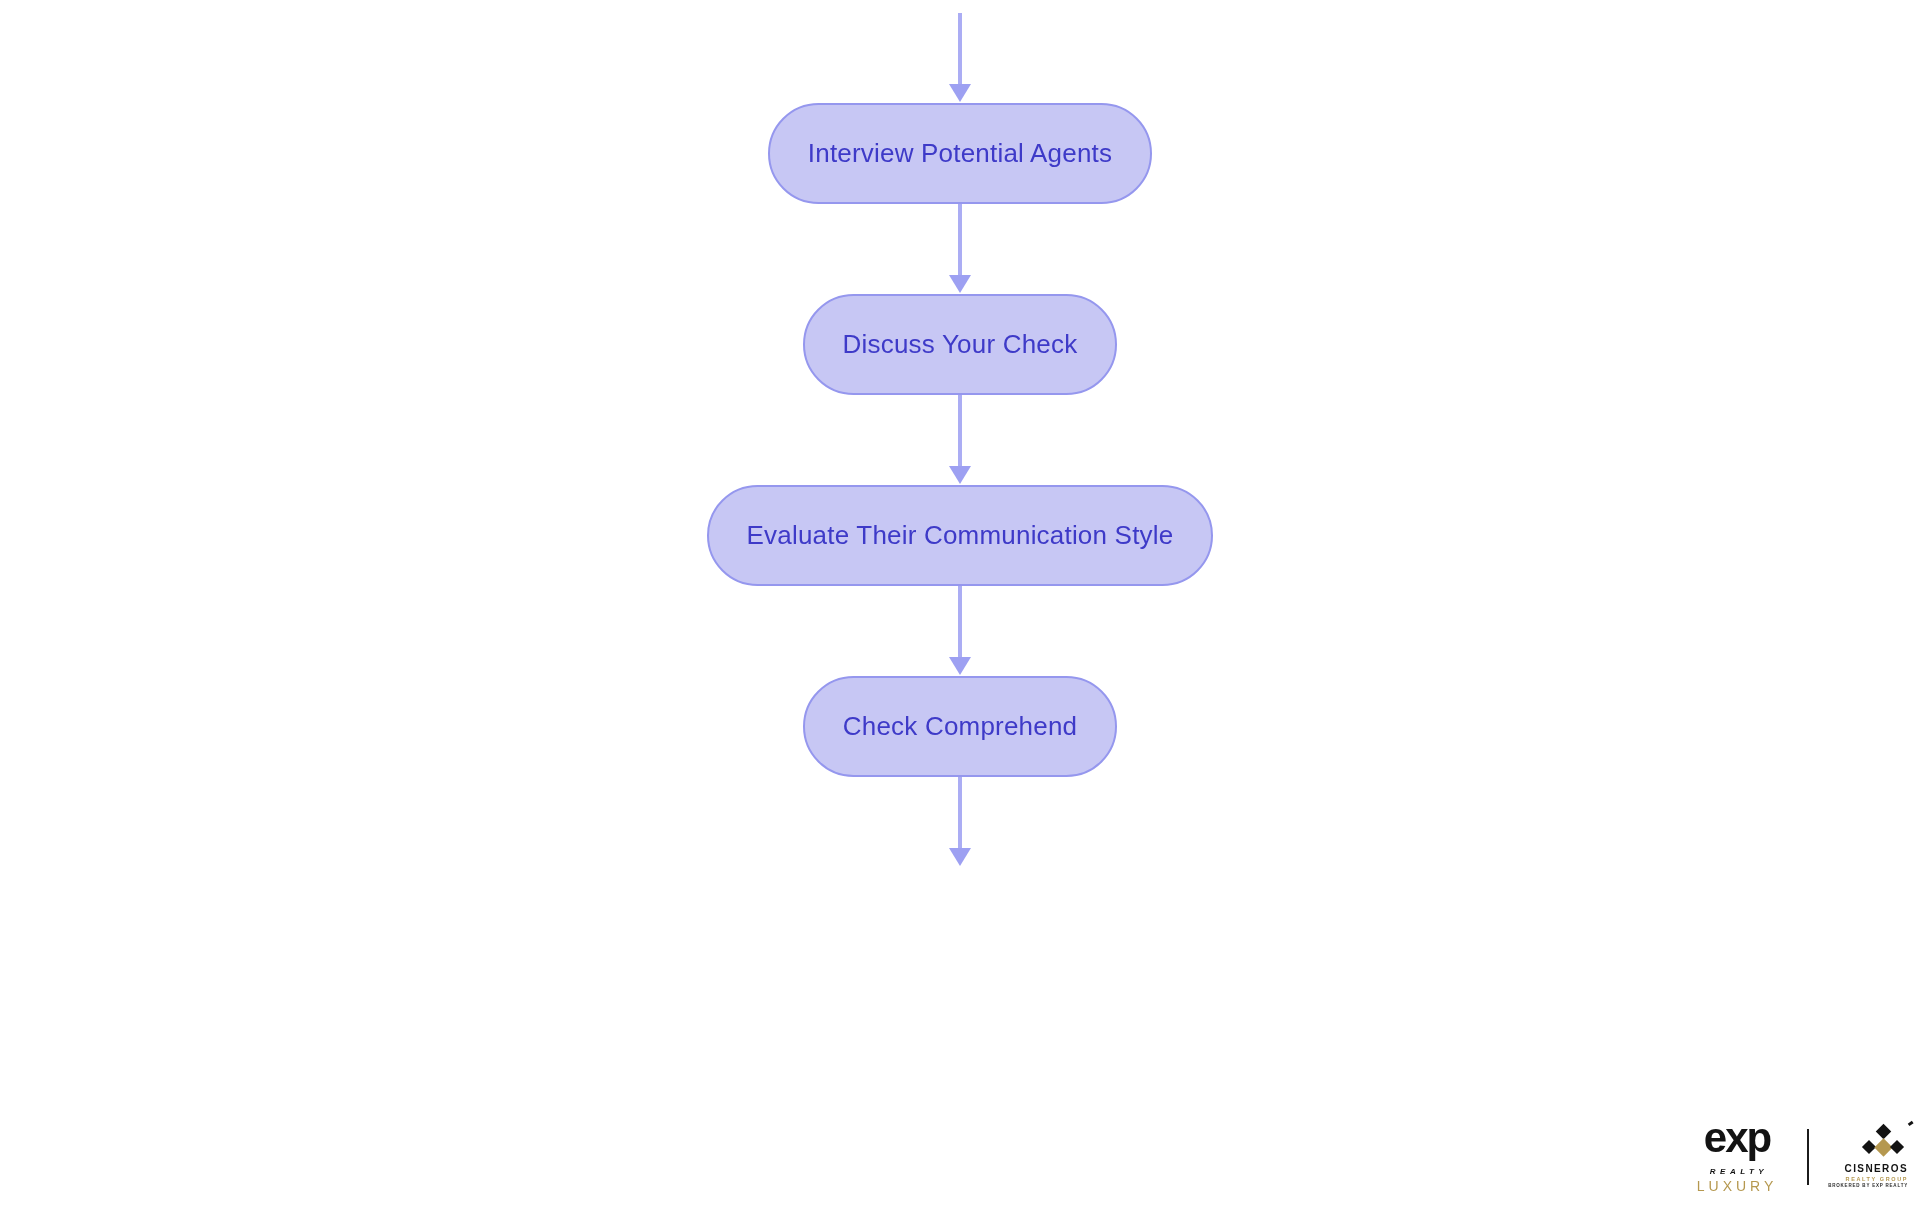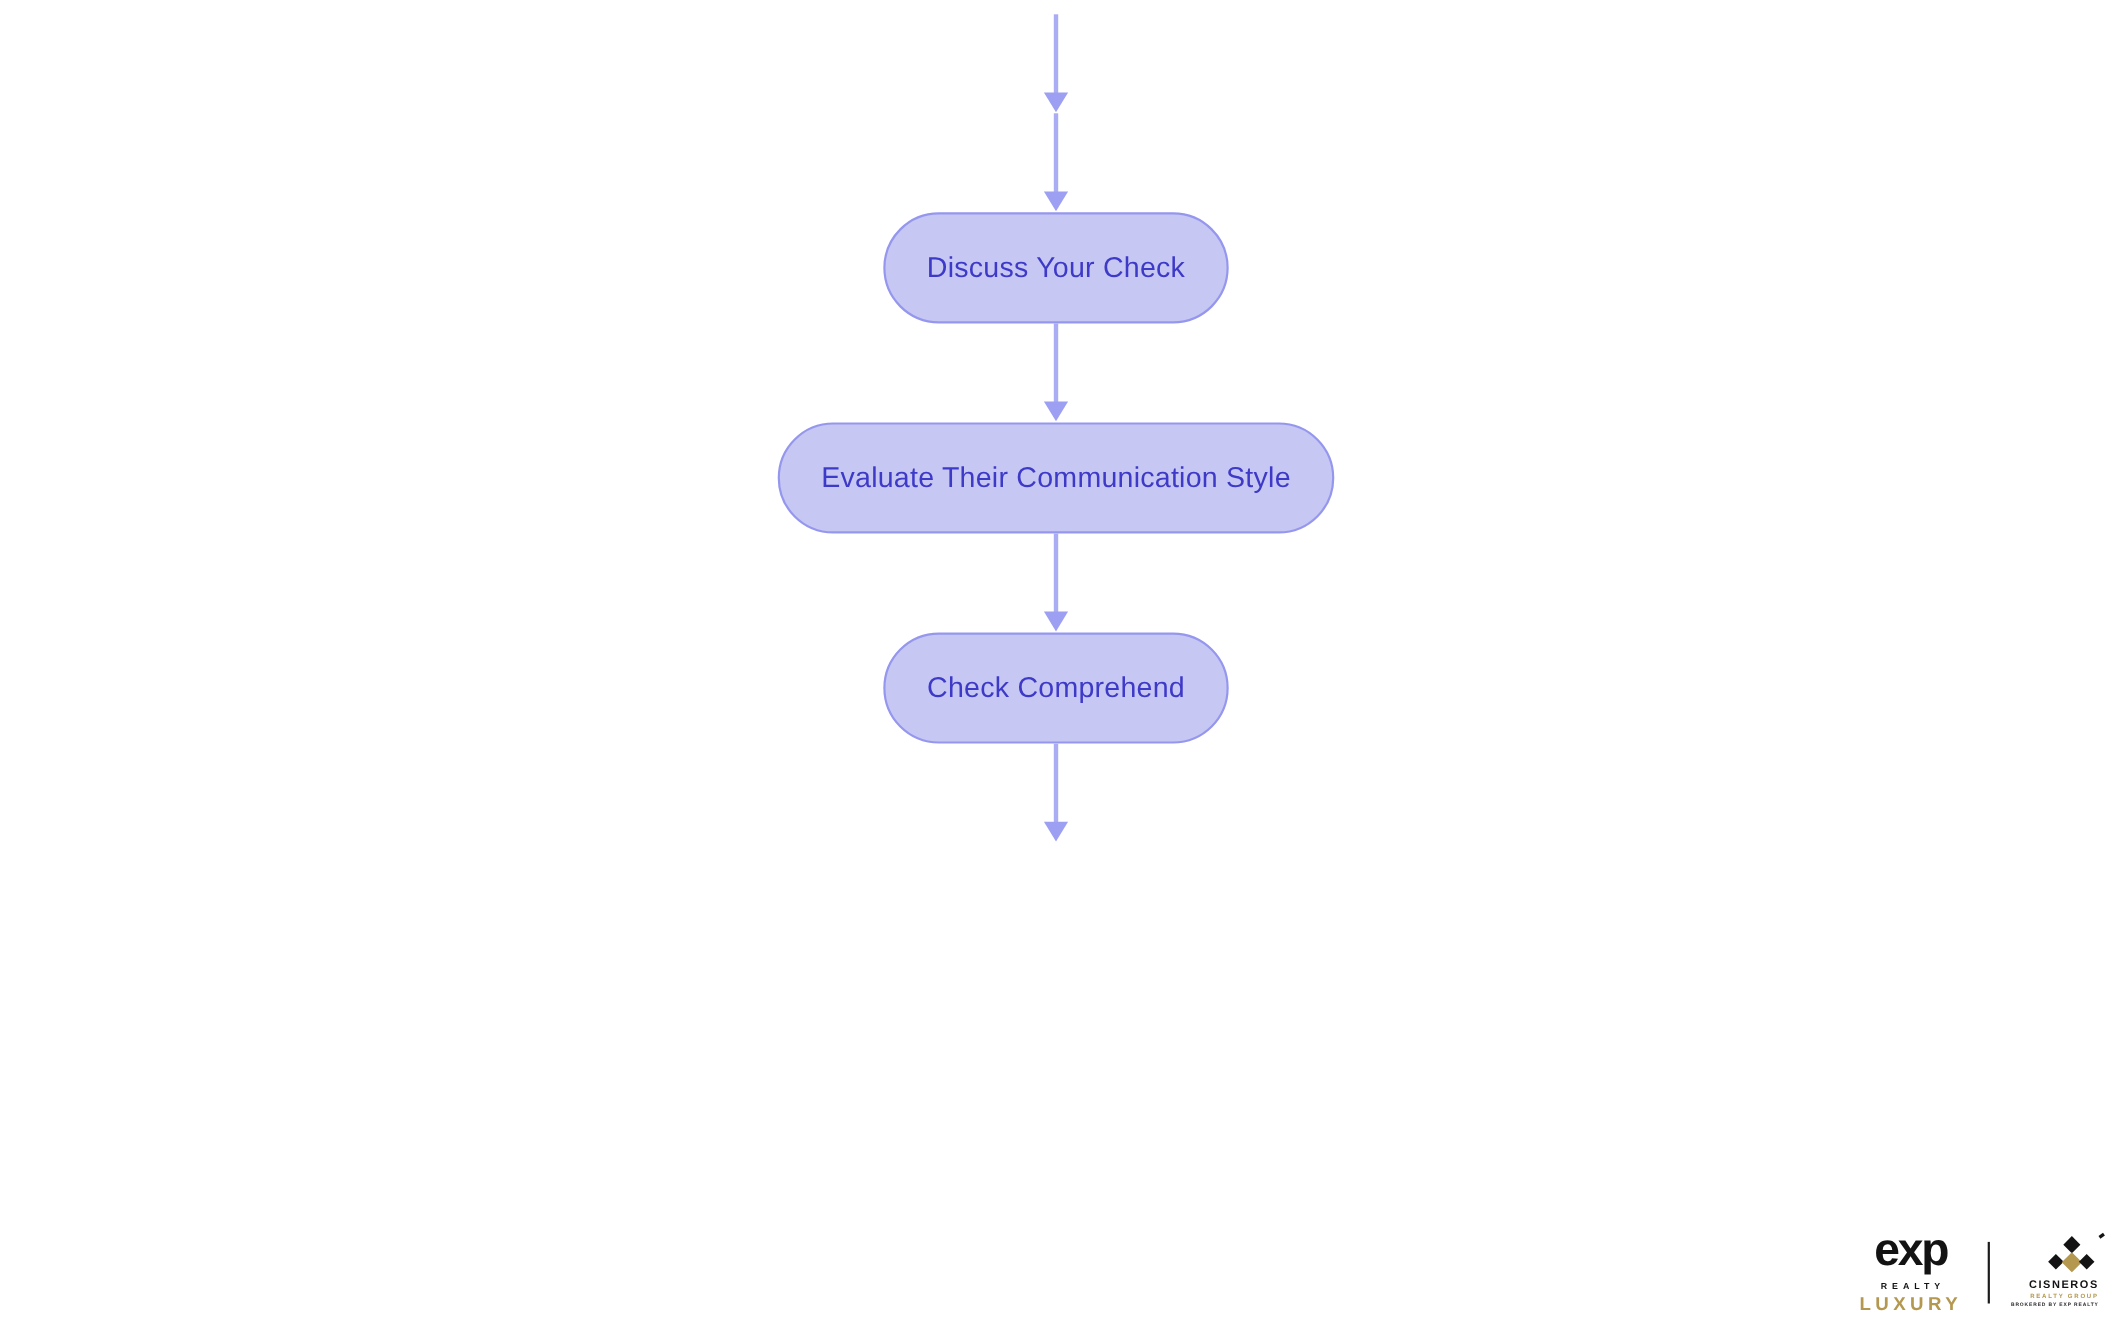--- a/index.html
+++ b/index.html
@@ -86,24 +86,25 @@
     background: var(--brand-black, #131313);
     transform: rotate(-35deg);
   }
   .exp-realty {
     font-size: 8px;
     font-weight: 700;
     letter-spacing: 4.5px;
     margin-top: 12px;
     margin-left: 4px;
     color: var(--brand-black, #131313);
+    font-style: italic;
   }
   .exp-luxury {
-    font-size: 17px;
-    font-weight: 700;
+    font-size: 14px;
+    font-weight: 400;
     letter-spacing: 4px;
     margin-top: 2px;
     margin-left: 0;
     color: var(--brand-gold, #b5984f);
   }
   .logo-divider { width: 2px; height: 56px; background: #1b1b1b; }
 
   .partner-logo { display: flex; flex-direction: column; align-items: flex-end; width: 68px; }
   .diamond-cluster { position: relative; width: 50px; height: 33px; margin-bottom: 4px; }
   .diamond { position: absolute; transform: rotate(45deg); background: var(--brand-black, #131313); }
@@ -137,20 +138,23 @@
 </style>
 </head>
 <body>
 
 <div class="canvas">
 
   <div class="flow">
       <div class="flow-arrow">
       <div class="arrow-line"></div>
       <div class="arrow-head"></div>
+    </div>
+      <div class="flow-node">
+      <span>Interview Potential Agents</span>
     </div>
       <div class="flow-arrow">
       <div class="arrow-line"></div>
       <div class="arrow-head"></div>
     </div>
       <div class="flow-node">
       <span>Discuss Your Check</span>
     </div>
       <div class="flow-arrow">
       <div class="arrow-line"></div>

